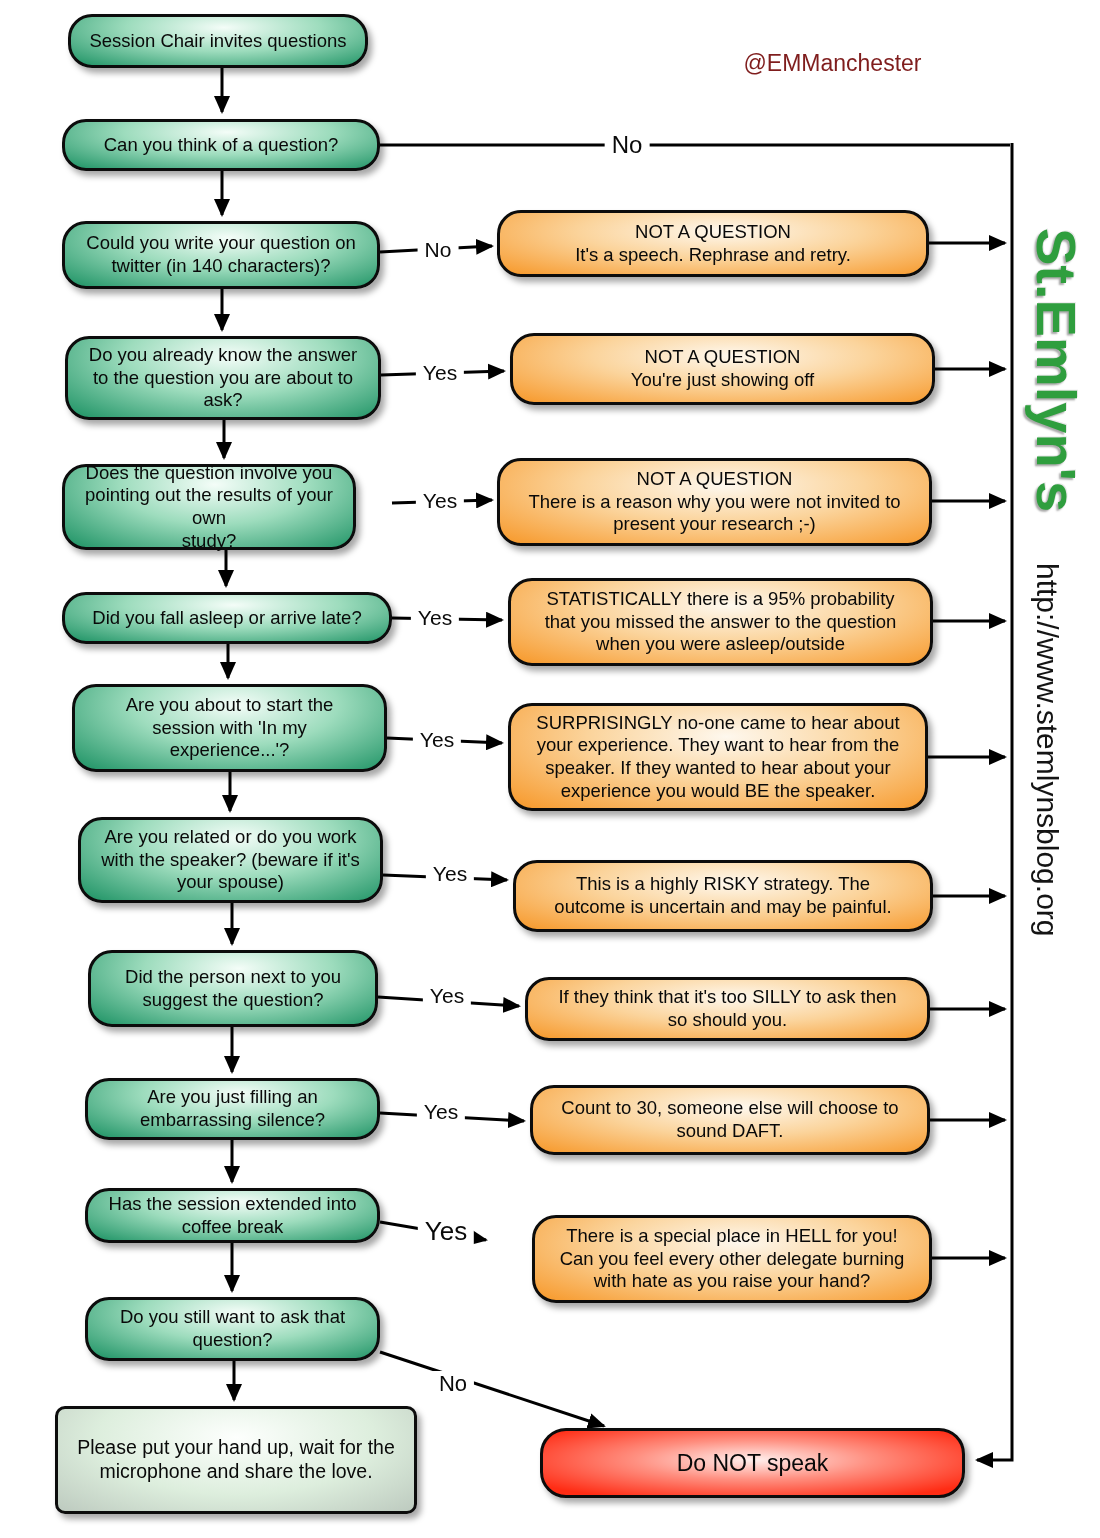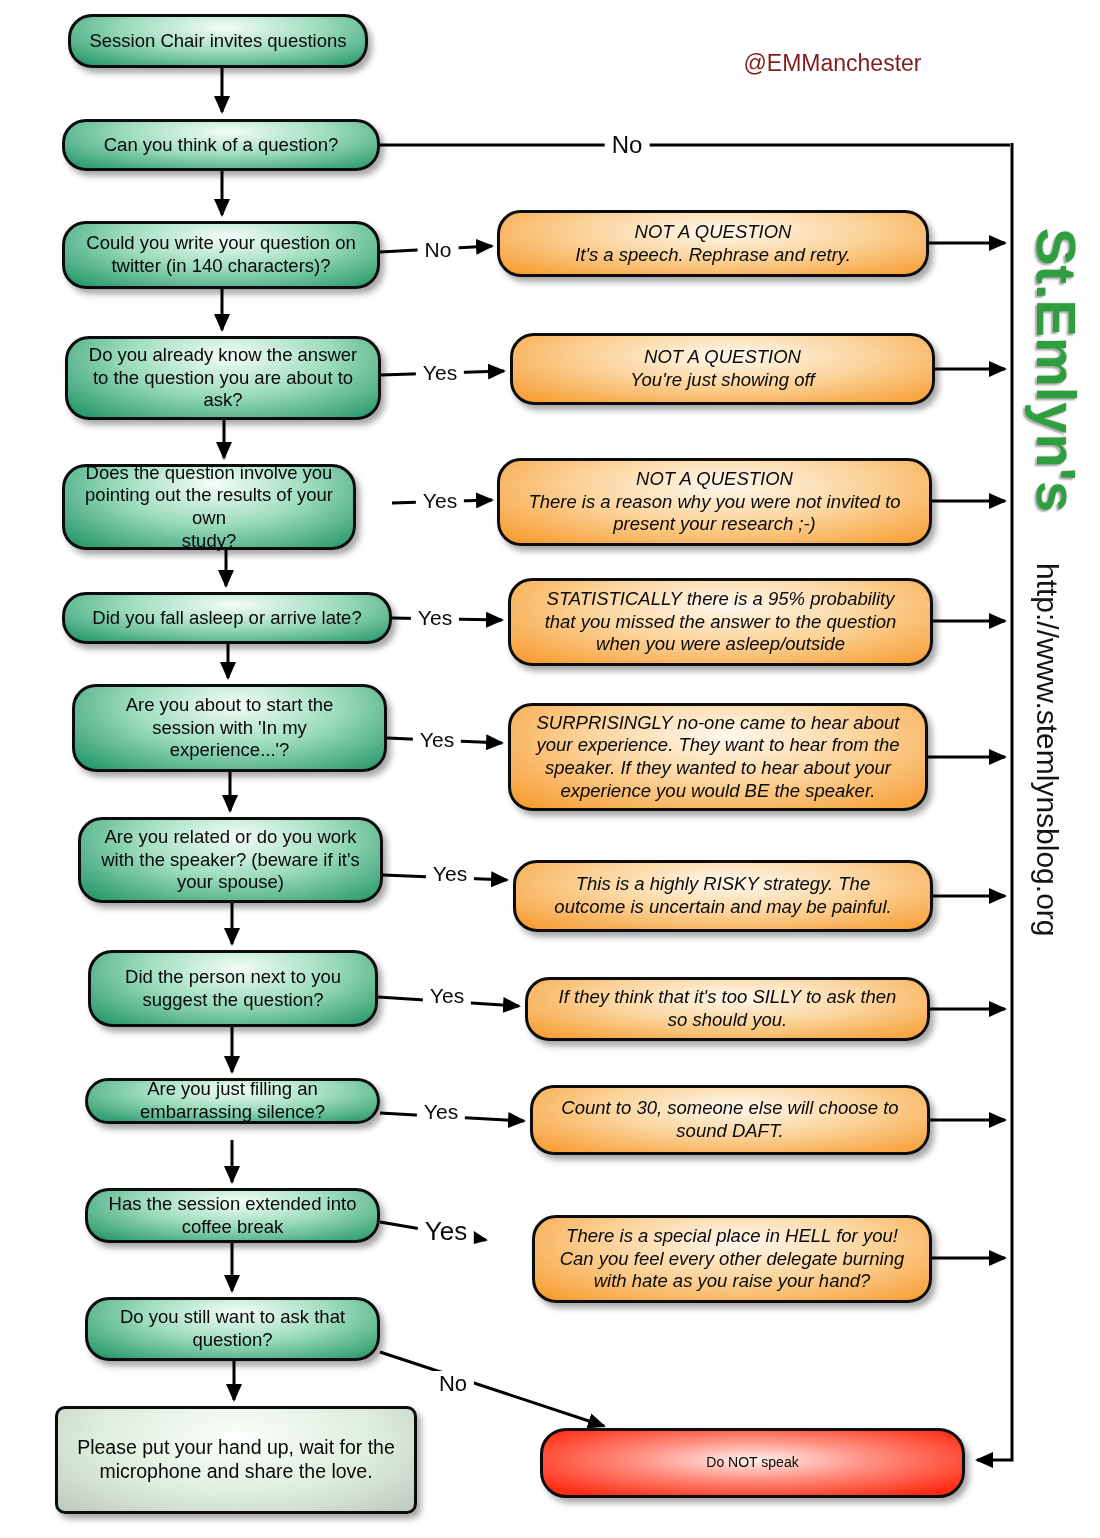--- a/index.html
+++ b/index.html
@@ -21,31 +21,30 @@
     border-radius:24px;
     font-size:18.5px;line-height:1.22;color:#090909;
     box-shadow:4px 5px 6px rgba(0,0,0,0.35);
     padding:4px 10px;box-sizing:border-box;
   }
   .green{
     background:radial-gradient(ellipse at 52% 22%, #f4fdf8 0%, #9ddcbd 45%, #27986b 95%);
   }
   .orange{
     background:radial-gradient(ellipse at 52% 30%, #fef8ee 0%, #fbd49c 45%, #f79d33 95%);
-    font-style:italic;
   }
   .lightgreen{
     background:radial-gradient(ellipse at 50% 28%, #fdfffd 0%, #ddeedd 55%, #bdcabf 100%);
     border-radius:10px;
     font-size:19.5px;
   }
   .red{
     background:radial-gradient(ellipse at 50% 45%, #fff0ee 0%, #ff8f80 40%, #ff2c14 88%);
     border-radius:26px;
-    font-size:14px;
+    font-size:23px;
   }
   .elabel{
     position:absolute;
     transform:translate(-50%,-50%);
     background:#ffffff;
     padding:0 7px;
     font-size:21px;color:#0a0a0a;
   }
   .handle{
     position:absolute;left:660px;top:50px;width:345px;
@@ -136,21 +135,21 @@
 study?</div>
   <div class="node green" style="left:62px;top:592px;width:330px;height:52px;">Did you fall asleep or arrive late?</div>
   <div class="node green" style="left:72px;top:684px;width:315px;height:88px;">Are you about to start the
 session with 'In my
 experience...'?</div>
   <div class="node green" style="left:78px;top:817px;width:305px;height:86px;">Are you related or do you work
 with the speaker? (beware if it's
 your spouse)</div>
   <div class="node green" style="left:88px;top:950px;width:290px;height:77px;">Did the person next to you
 suggest the question?</div>
-  <div class="node green" style="left:85px;top:1078px;width:295px;height:46px;">Are you just filling an
+  <div class="node green" style="left:85px;top:1078px;width:295px;height:62px;">Are you just filling an
 embarrassing silence?</div>
   <div class="node green" style="left:85px;top:1297px;width:295px;height:64px;">Do you still want to ask that
 question?</div>
   <div class="node green" style="left:85px;top:1188px;width:295px;height:55px;">Has the session extended into
 coffee break</div>
 
   <div class="node orange" style="left:497px;top:210px;width:432px;height:67px;">NOT A QUESTION
 It's a speech. Rephrase and retry.</div>
   <div class="node orange" style="left:510px;top:333px;width:425px;height:72px;">NOT A QUESTION
 You're just showing off</div>

